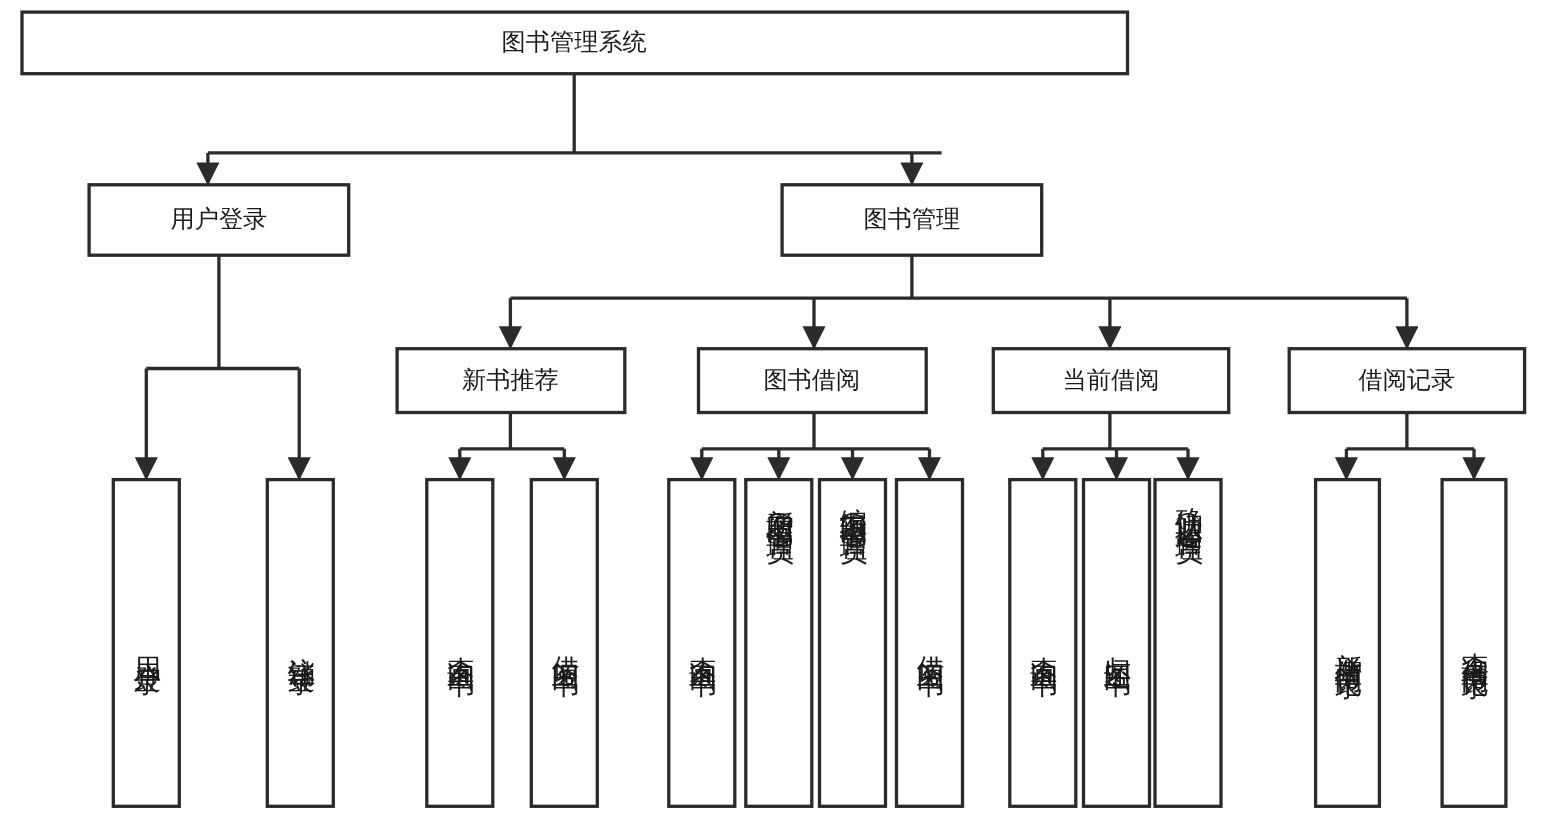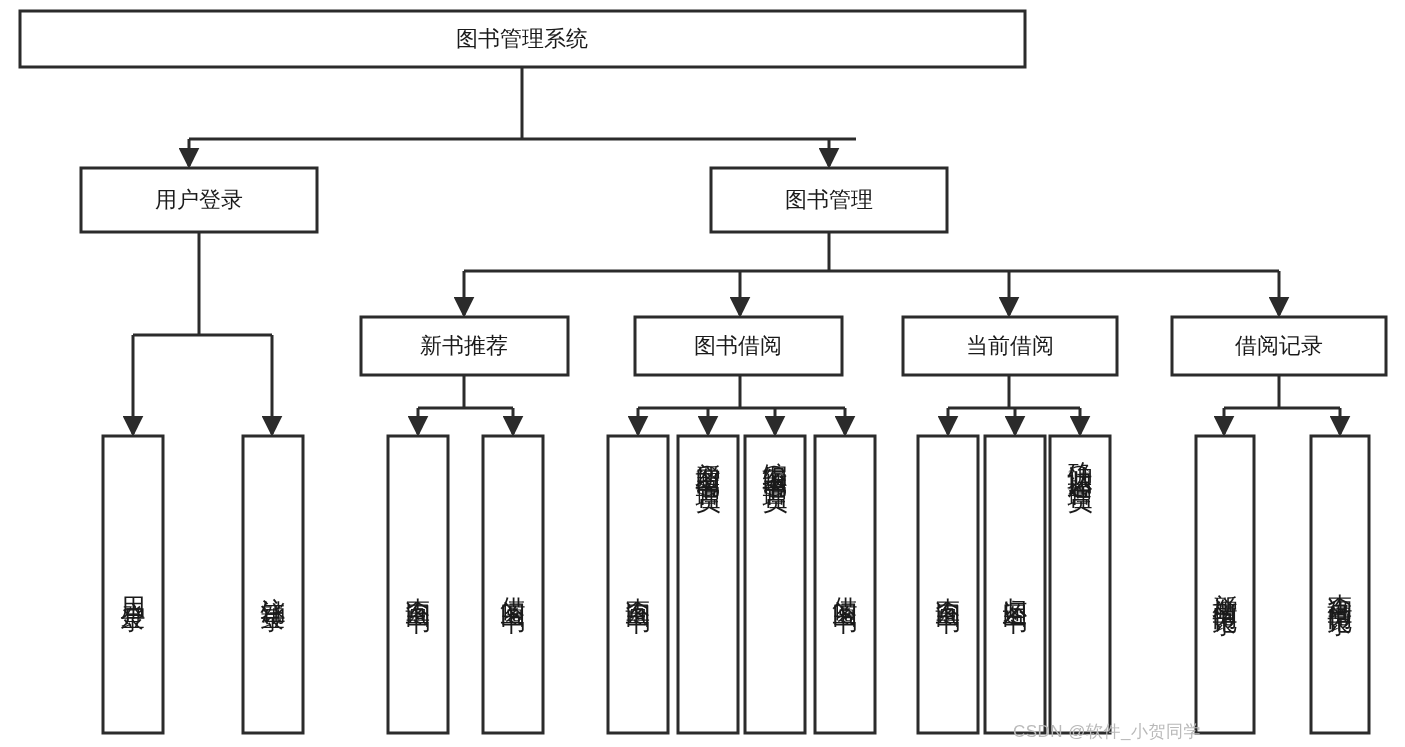--- a/index.html
+++ b/index.html
@@ -233,21 +233,20 @@
       <rect class="node-rect" x="1311" y="436" width="58" height="297"></rect>
       <foreignObject x="1311" y="436" width="58" height="297">
         <div xmlns="http://www.w3.org/1999/xhtml" class="vtext-wrap">
           <span class="vtext">查询借阅记录</span>
         </div>
       </foreignObject>
     </g>
 
   </svg>
 
-  <div class="watermark">CSDN @软件_小贺同学</div>
 </div>
 
 <style>
   .vtext-wrap{
     width:100%;height:100%;
     display:flex;
     align-items:center;
     justify-content:center;
     box-sizing:border-box;
   }

